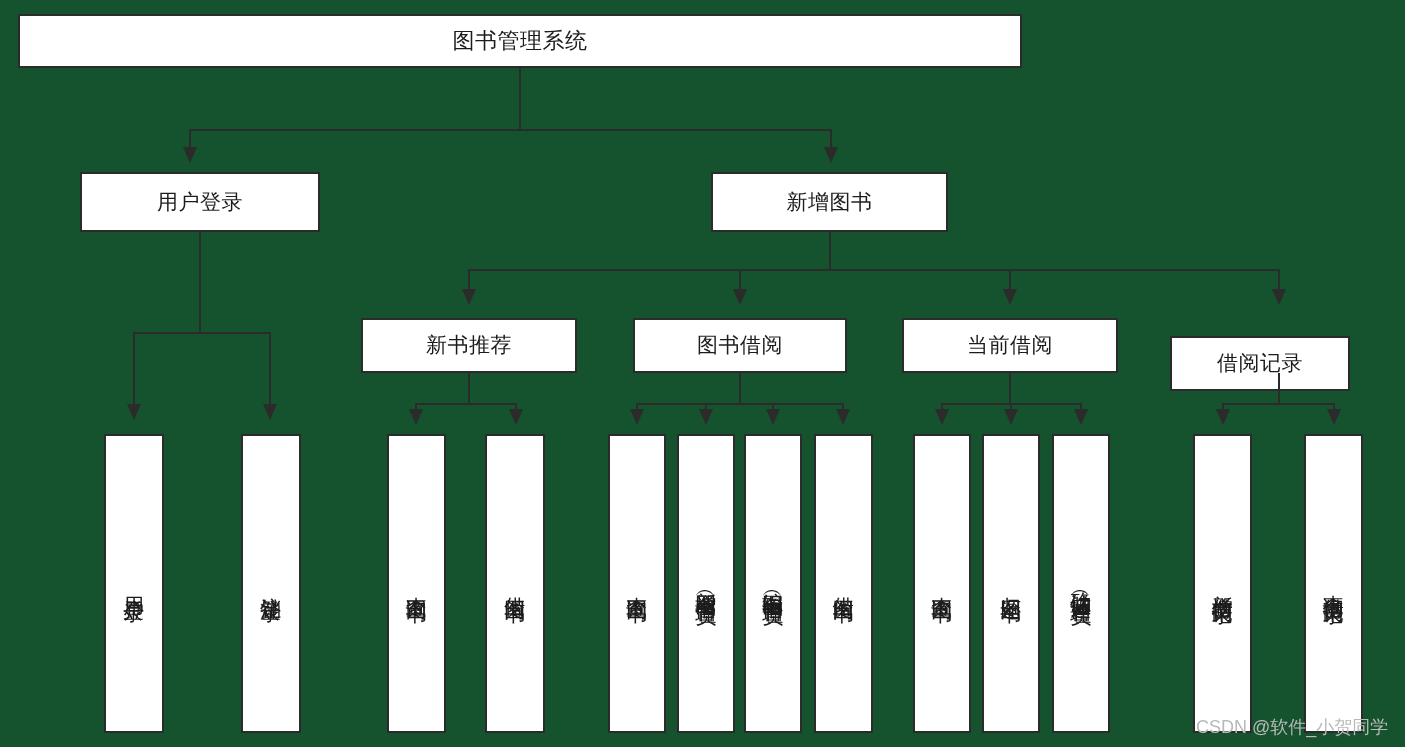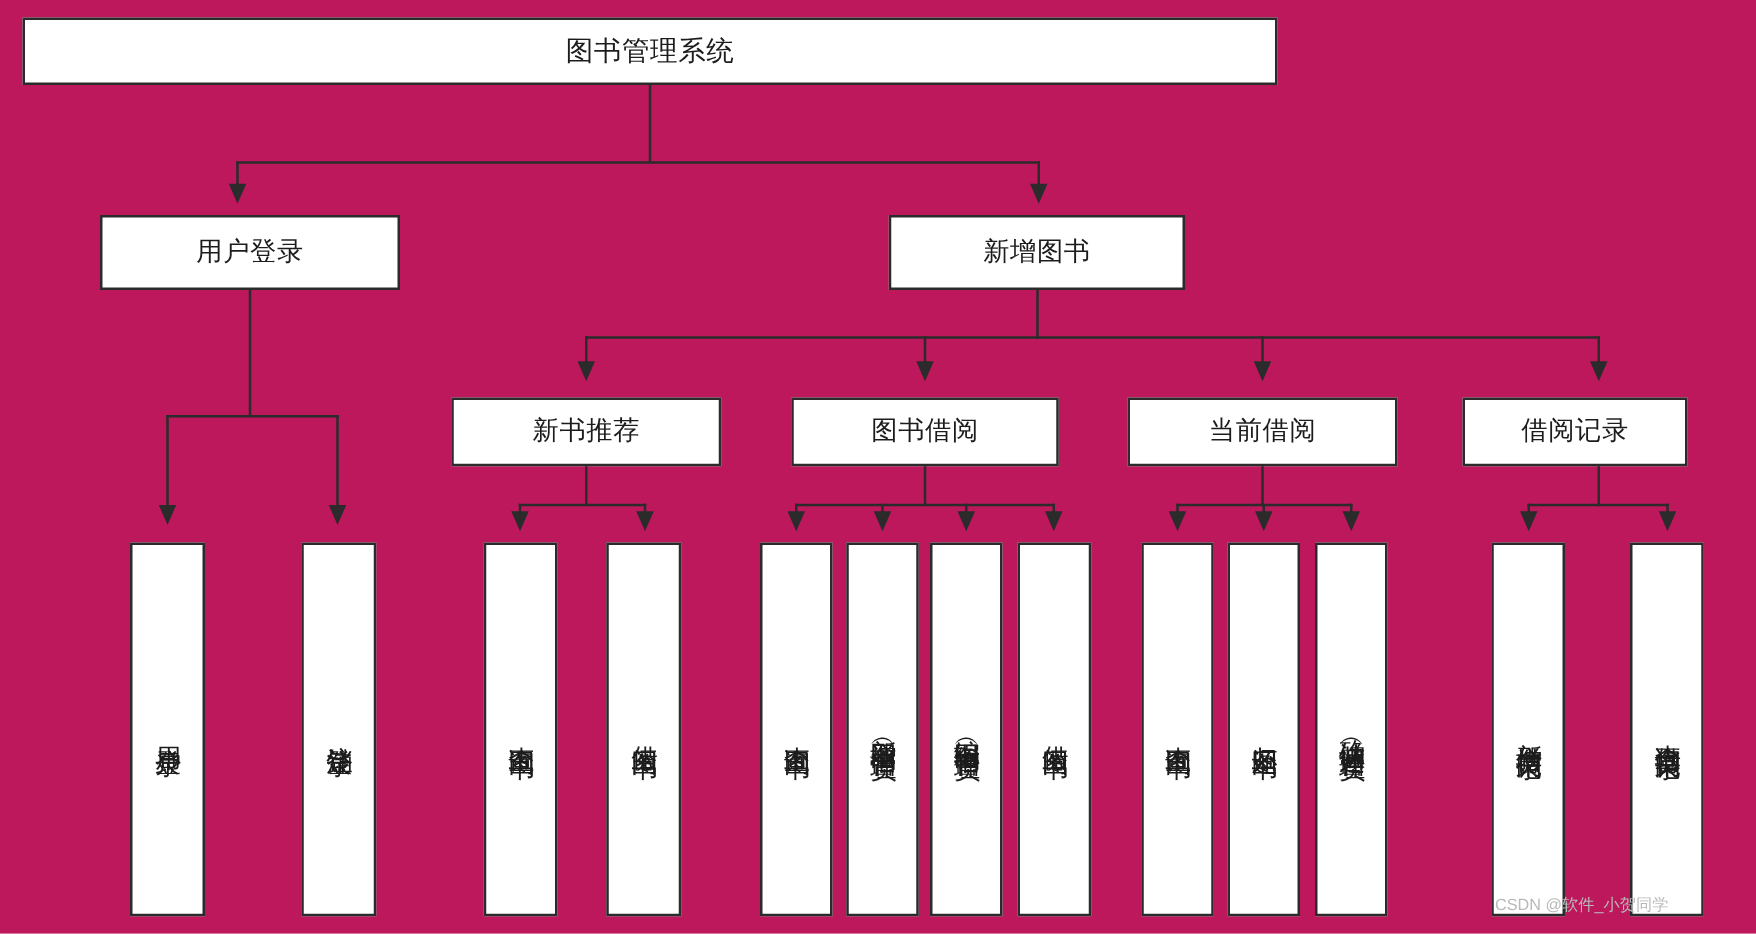--- a/index.html
+++ b/index.html
@@ -4,21 +4,21 @@
 <style>
   html,body{margin:0;padding:0;background:#ffffff;}
   body{
     font-family:"Liberation Sans","DejaVu Sans",sans-serif;
     -webkit-font-smoothing:antialiased;
   }
   #canvas{
     position:relative;
     width:1405px;
     height:747px;
-    background:#be185d;
+    background:#14532d;
     overflow:hidden;
   }
   
   .node{
     position:absolute;
     box-sizing:border-box;
     border:2px solid #2b2b2b;
     background:#ffffff;
     display:flex;
     align-items:center;
@@ -60,21 +60,21 @@
   .hline{ height:2px; }
   .arrow{
     position:absolute;
     width:0;height:0;
     border-left:7px solid transparent;
     border-right:7px solid transparent;
     border-top:16px solid #2b2b2b;
   }
   .watermark{
     position:absolute;
-    font-size:13px;
+    font-size:18px;
     color:#b9b9b9;
     white-space:nowrap;
     user-select:none;
   }
 </style>
 </head>
 <body>
 
 <div id="canvas">
 
@@ -117,21 +117,21 @@
 
   <div class="node h" style="left:361px;top:318px;width:216px;height:55px;">
     <span class="label">新书推荐</span>
   </div>
   <div class="node h" style="left:902px;top:318px;width:216px;height:55px;">
     <span class="label">当前借阅</span>
   </div>
   <div class="node h" style="left:633px;top:318px;width:214px;height:55px;">
     <span class="label">图书借阅</span>
   </div>
-  <div class="node h" style="left:1170px;top:318px;width:180px;height:55px;">
+  <div class="node h" style="left:1170px;top:336px;width:180px;height:55px;">
     <span class="label">借阅记录</span>
   </div>
 
   <div class="ln vline" style="left:468px;top:373px;width:2px;height:32px;"></div>
   <div class="ln hline" style="left:415px;top:403px;width:102px;height:2px;"></div>
   <div class="ln vline" style="left:415px;top:403px;width:2px;height:8px;"></div>
   <div class="arrow" style="left:409px;top:409px;"></div>
   <div class="ln vline" style="left:515px;top:403px;width:2px;height:8px;"></div>
   <div class="arrow" style="left:509px;top:409px;"></div>
 

